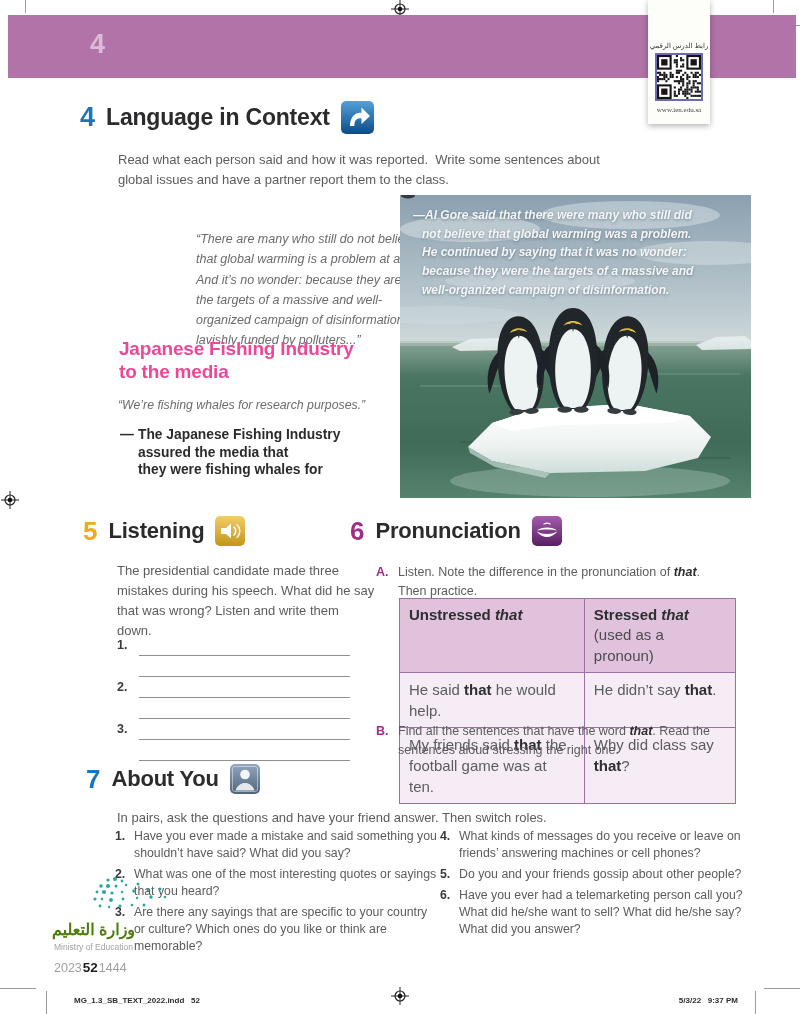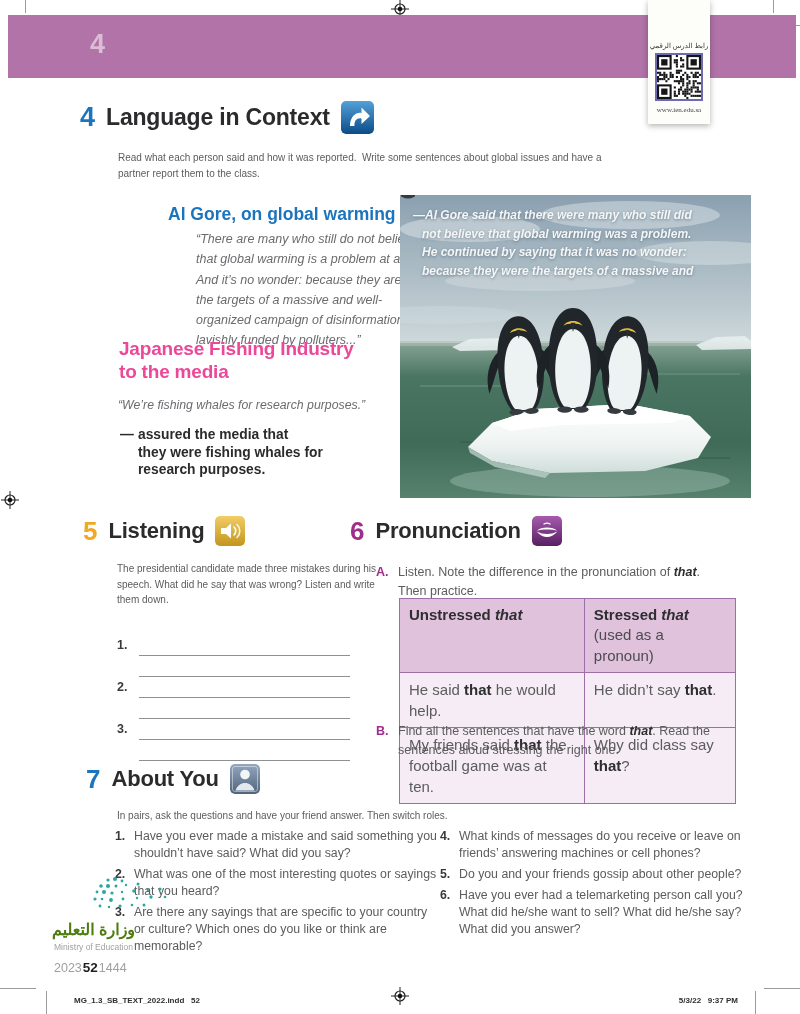--- a/index.html
+++ b/index.html
@@ -25,21 +25,21 @@
           font-family:"Liberation Serif",serif;}
 
   
   .sec-head{position:absolute;display:flex;align-items:center;gap:11px;}
   .sec-num{font-size:26px;font-weight:bold;line-height:1;}
   .sec-title{font-size:22px;font-weight:bold;color:#2b2b2d;letter-spacing:-.2px;}
   .sec-icon{width:30px;height:30px;border-radius:5px;flex:0 0 auto;}
   .n-blue{color:#1c75bc}.n-gold{color:#f3a81f}.n-magenta{color:#a02d8a}
 
   
-  .bodytext{font-size:10px;line-height:1.55;color:#5b5c5e;}
+  .bodytext{font-size:13px;line-height:1.55;color:#5b5c5e;}
   .quote{font-style:italic;color:#6a6b6e;}
 
   #instructions{position:absolute;left:118px;top:150px;width:508px;white-space:pre-wrap;}
   #algore-h{position:absolute;left:168px;top:204px;font-size:17.5px;font-weight:bold;color:#1c75bc;}
   #algore-q{position:absolute;left:168px;top:229px;width:226px;font-size:12.5px;line-height:1.62;margin-left:28px;}
   #jf-h{position:absolute;left:119px;top:337px;width:280px;font-size:19px;font-weight:bold;color:#ec4899;line-height:1.22;letter-spacing:-.2px;}
   #jf-q{position:absolute;left:118px;top:398px;font-size:12.3px;}
   #jf-r{position:absolute;left:120px;top:426px;width:252px;font-size:13.8px;font-weight:bold;color:#2b2b2d;line-height:1.27;}
   #jf-r .dash{position:absolute;left:0;top:0;}
   #jf-r .jf-line{margin-left:18px;}
@@ -272,34 +272,33 @@
             <stop offset="1" stop-color="#0b4c88"></stop>
           </linearGradient>
         </defs>
     <rect width="33" height="33" rx="4" fill="url(#gb4)"></rect>
     <path d="M9,25 C9,15.5 15,11 20.5,12 L20.5,6.5 L29,15 L20.5,23 L20.5,17.5 C15.8,16.6 13.4,19.4 13.4,25 Z" fill="#fff"></path>
   </svg>
 </div>
 
 <div id="instructions" class="bodytext">Read what each person said and how it was reported.  Write some sentences about global issues and have a partner report them to the class.</div>
 
-<div id="algore-h">Al Gore, on global warming</div>
 <div id="algore-q" class="quote">“There are many who still do not believe that global warming is a problem at all. And it’s no wonder: because they are the targets of a massive and well-organized campaign of disinformation lavishly funded by polluters...”</div>
 
 <div id="jf-h">
   <div>Japanese Fishing Industry</div>
   <div>to the media</div>
 </div>
 <div id="jf-q" class="quote">“We’re fishing whales for research purposes.”</div>
 
 <div id="jf-r">
   <span class="dash">—</span>
+  <div class="jf-line">The Japanese Fishing Industry</div>
   <div class="jf-line">assured the media that</div>
   <div class="jf-line">they were fishing whales for</div>
-  <div class="jf-line">research purposes.</div>
 </div>
 
 <div class="photo">
   <svg width="351" height="303" viewBox="0 0 351 303">
     <defs>
       <linearGradient id="sky" x1="0" y1="0" x2="0" y2="1">
         <stop offset="0" stop-color="#8ba0b0"></stop>
             <stop offset="0.72" stop-color="#bac8ce"></stop>
             <stop offset="1" stop-color="#cfd9db"></stop>
       </linearGradient>
@@ -345,20 +344,21 @@
     </g>
     <use href="#penguin" transform="translate(124,216) rotate(-4) scale(0.98)"></use>
     <use href="#penguin" transform="translate(222,216) rotate(4) scale(0.98)"></use>
     <use href="#penguin" transform="translate(173,214) scale(1.04)"></use>
   </svg>
   <div class="caption">
     <div class="cap-line">—Al Gore said that there were many who still did</div>
     <div class="cap-line">not believe that global warming was a problem.</div>
     <div class="cap-line">He continued by saying that it was no wonder:</div>
     <div class="cap-line">because they were the targets of a massive and</div>
+    <div class="cap-line">well-organized campaign of disinformation.</div>
   </div>
 </div>
 
 <div class="sec-head" style="left:83px;top:516px;">
   <span class="sec-num n-gold">5</span>
   <span class="sec-title">Listening</span>
   <svg class="sec-icon" viewBox="0 0 30 30">
     <defs>
           <linearGradient id="gb5" x1="0" y1="0" x2="0" y2="1">
             <stop offset="0" stop-color="#f2cd66"></stop>

